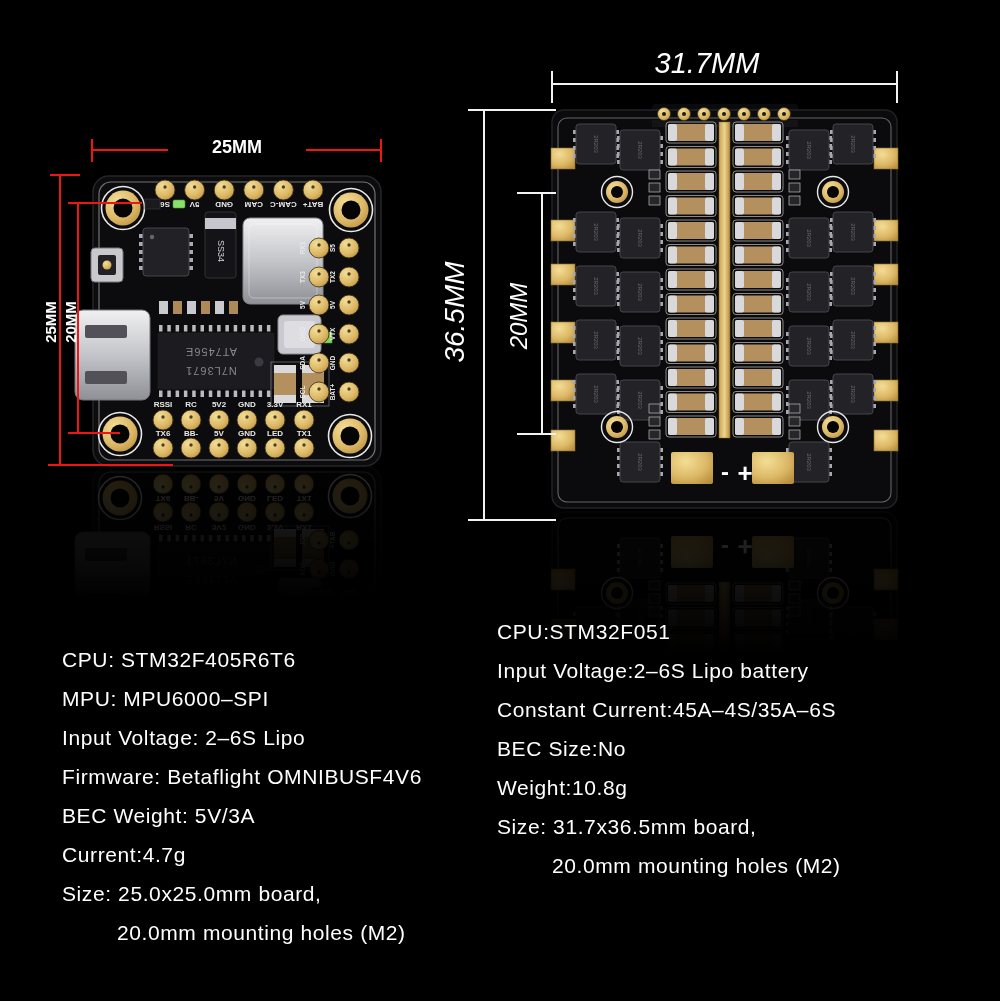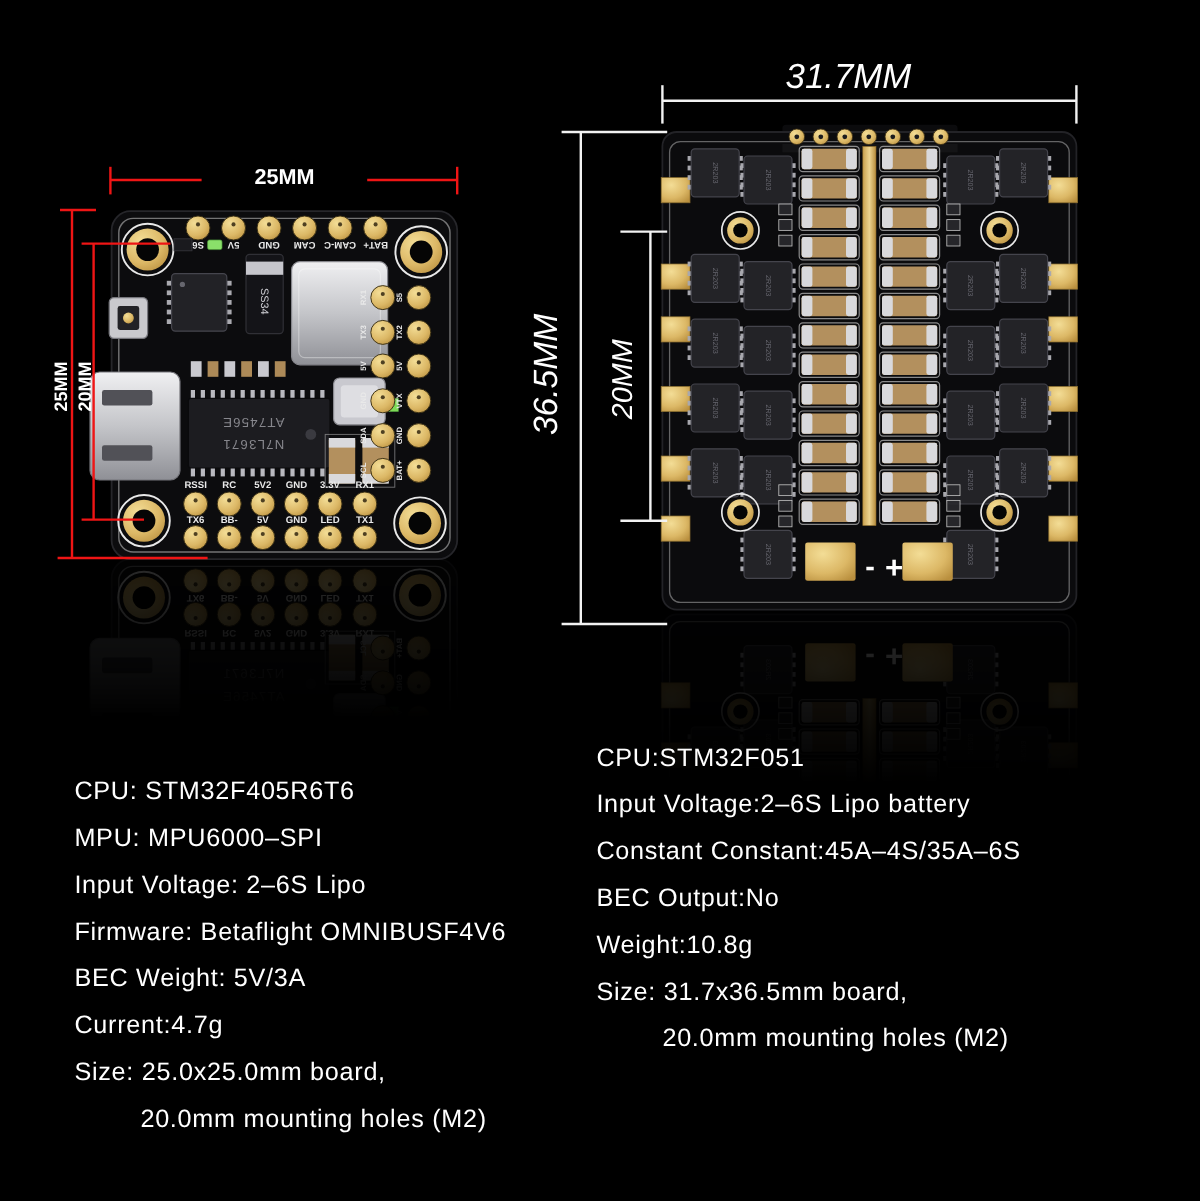--- a/index.html
+++ b/index.html
@@ -447,19 +447,19 @@
   <div class="spec-line">Firmware: Betaflight OMNIBUSF4V6</div>
   <div class="spec-line">BEC Weight: 5V/3A</div>
   <div class="spec-line">Current:4.7g</div>
   <div class="spec-line">Size: 25.0x25.0mm board,</div>
   <div class="spec-line indent">20.0mm mounting holes (M2)</div>
 </div>
 
 <div class="spec spec-right">
   <div class="spec-line">CPU:STM32F051</div>
   <div class="spec-line">Input Voltage:2–6S Lipo battery</div>
-  <div class="spec-line">Constant Constant:45A–4S/35A–6S</div>
-  <div class="spec-line">BEC Output:No</div>
+  <div class="spec-line">Constant Current:45A–4S/35A–6S</div>
+  <div class="spec-line">BEC Size:No</div>
   <div class="spec-line">Weight:10.8g</div>
   <div class="spec-line">Size: 31.7x36.5mm board,</div>
   <div class="spec-line indent">20.0mm mounting holes (M2)</div>
 </div>
 </div>
 
 </body></html>

